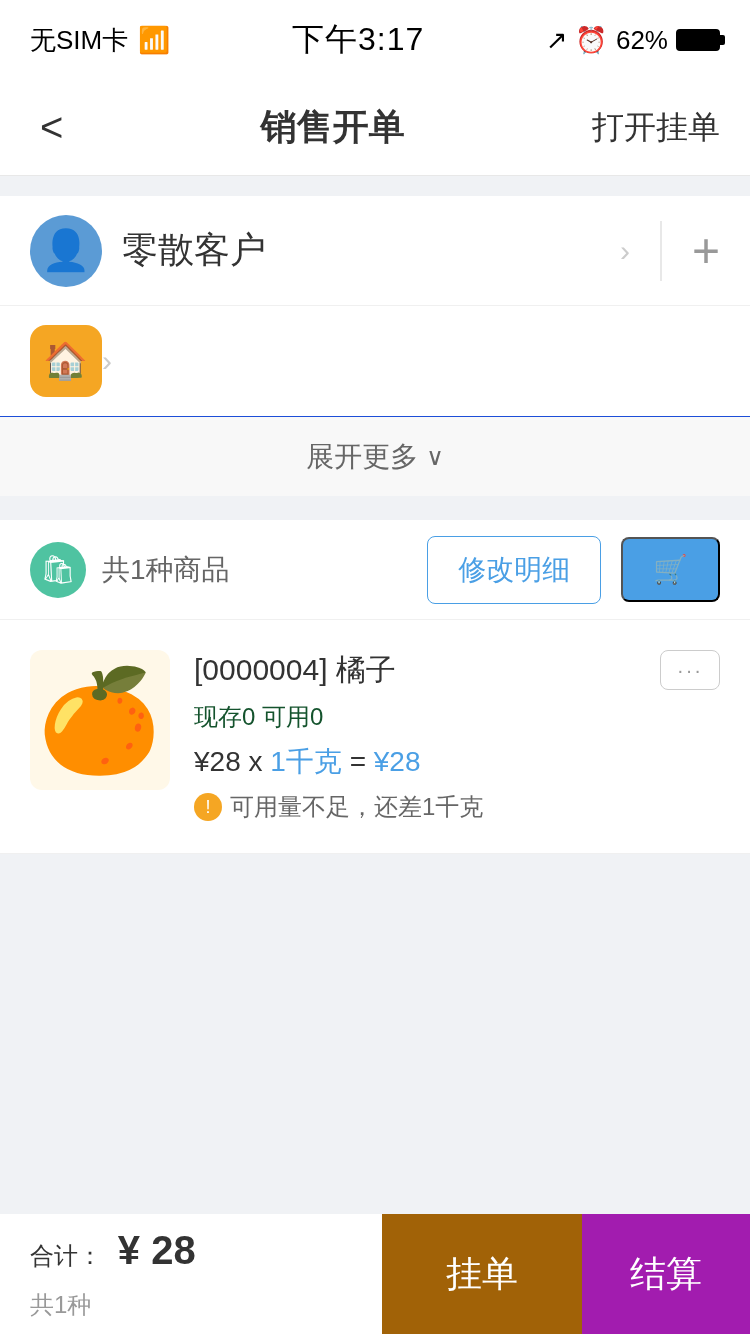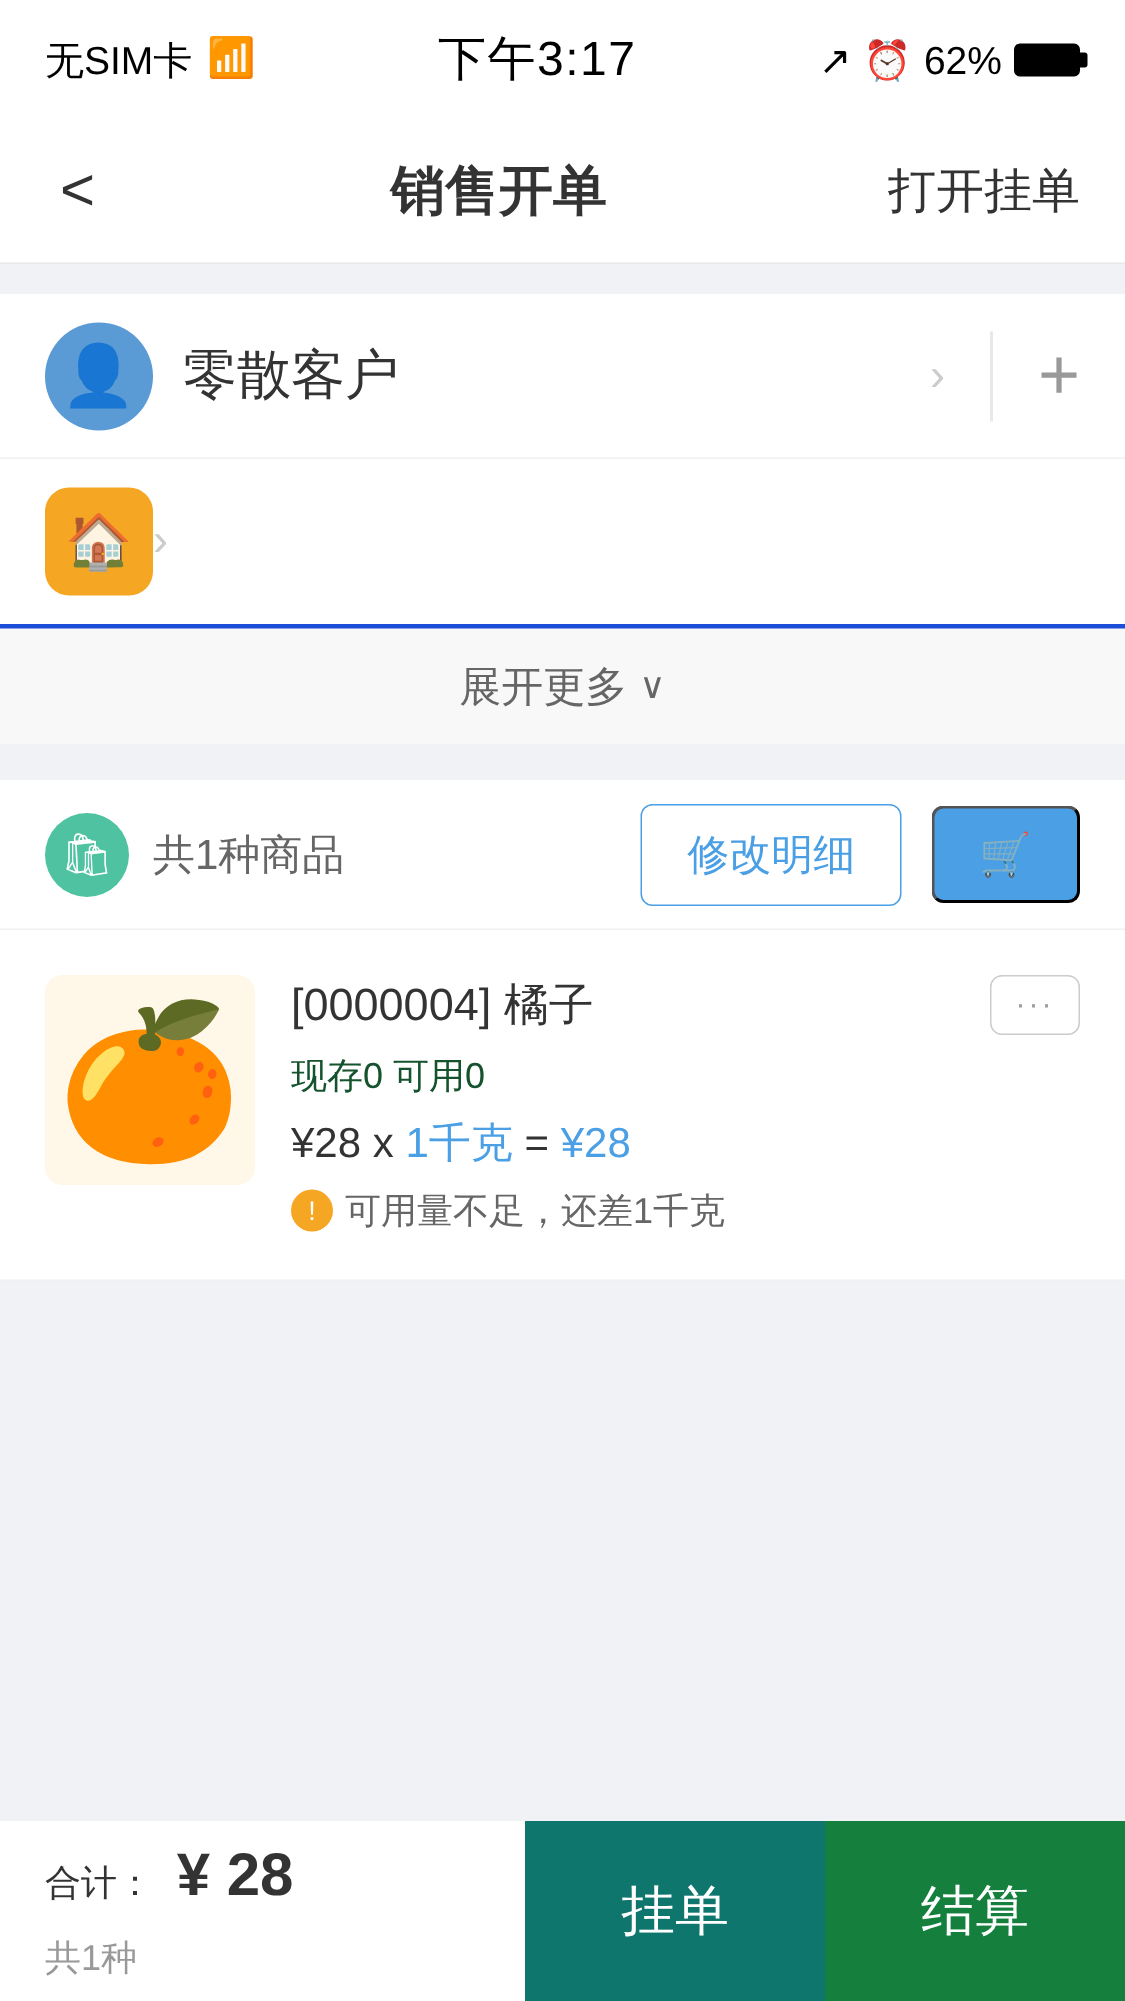--- a/index.html
+++ b/index.html
@@ -21,21 +21,21 @@
       background: #fff;
       display: flex;
       align-items: center;
       justify-content: space-between;
       padding: 0 30px;
       font-size: 26px;
       color: #000;
     }
     .status-left {
       display: flex;
-      align-items: flex-start;
+      align-items: center;
       gap: 10px;
       font-size: 26px;
     }
     .status-center {
       font-size: 32px;
       font-weight: 500;
       letter-spacing: 1px;
     }
     .status-right {
       display: flex;
@@ -174,21 +174,21 @@
 
     
     .expand-section {
       width: 750px;
       background: #f8f8f8;
       height: 80px;
       display: flex;
       align-items: center;
       justify-content: center;
       cursor: pointer;
-      border-top: 3px solid #1d4ed8;
+      border-top: 1px solid #1d4ed8;
     }
     .expand-text {
       font-size: 28px;
       color: #666;
     }
     .expand-arrow {
       font-size: 24px;
       color: #666;
       margin-left: 8px;
     }
@@ -374,32 +374,32 @@
       margin-right: 8px;
     }
     .footer-total-count {
       font-size: 24px;
       color: #999;
       margin-top: 16px;
     }
     .footer-btn-hold {
       width: 200px;
       height: 120px;
-      background: #0f766e;
+      background: #a16207;
       display: flex;
       align-items: center;
       justify-content: center;
       font-size: 36px;
       color: #fff;
       cursor: pointer;
     }
     .footer-btn-checkout {
-      width: 200px;
+      width: 168px;
       height: 120px;
-      background: #15803d;
+      background: #a21caf;
       display: flex;
       align-items: center;
       justify-content: center;
       font-size: 36px;
       color: #fff;
       cursor: pointer;
     }
   </style>
 </head>
 <body>

